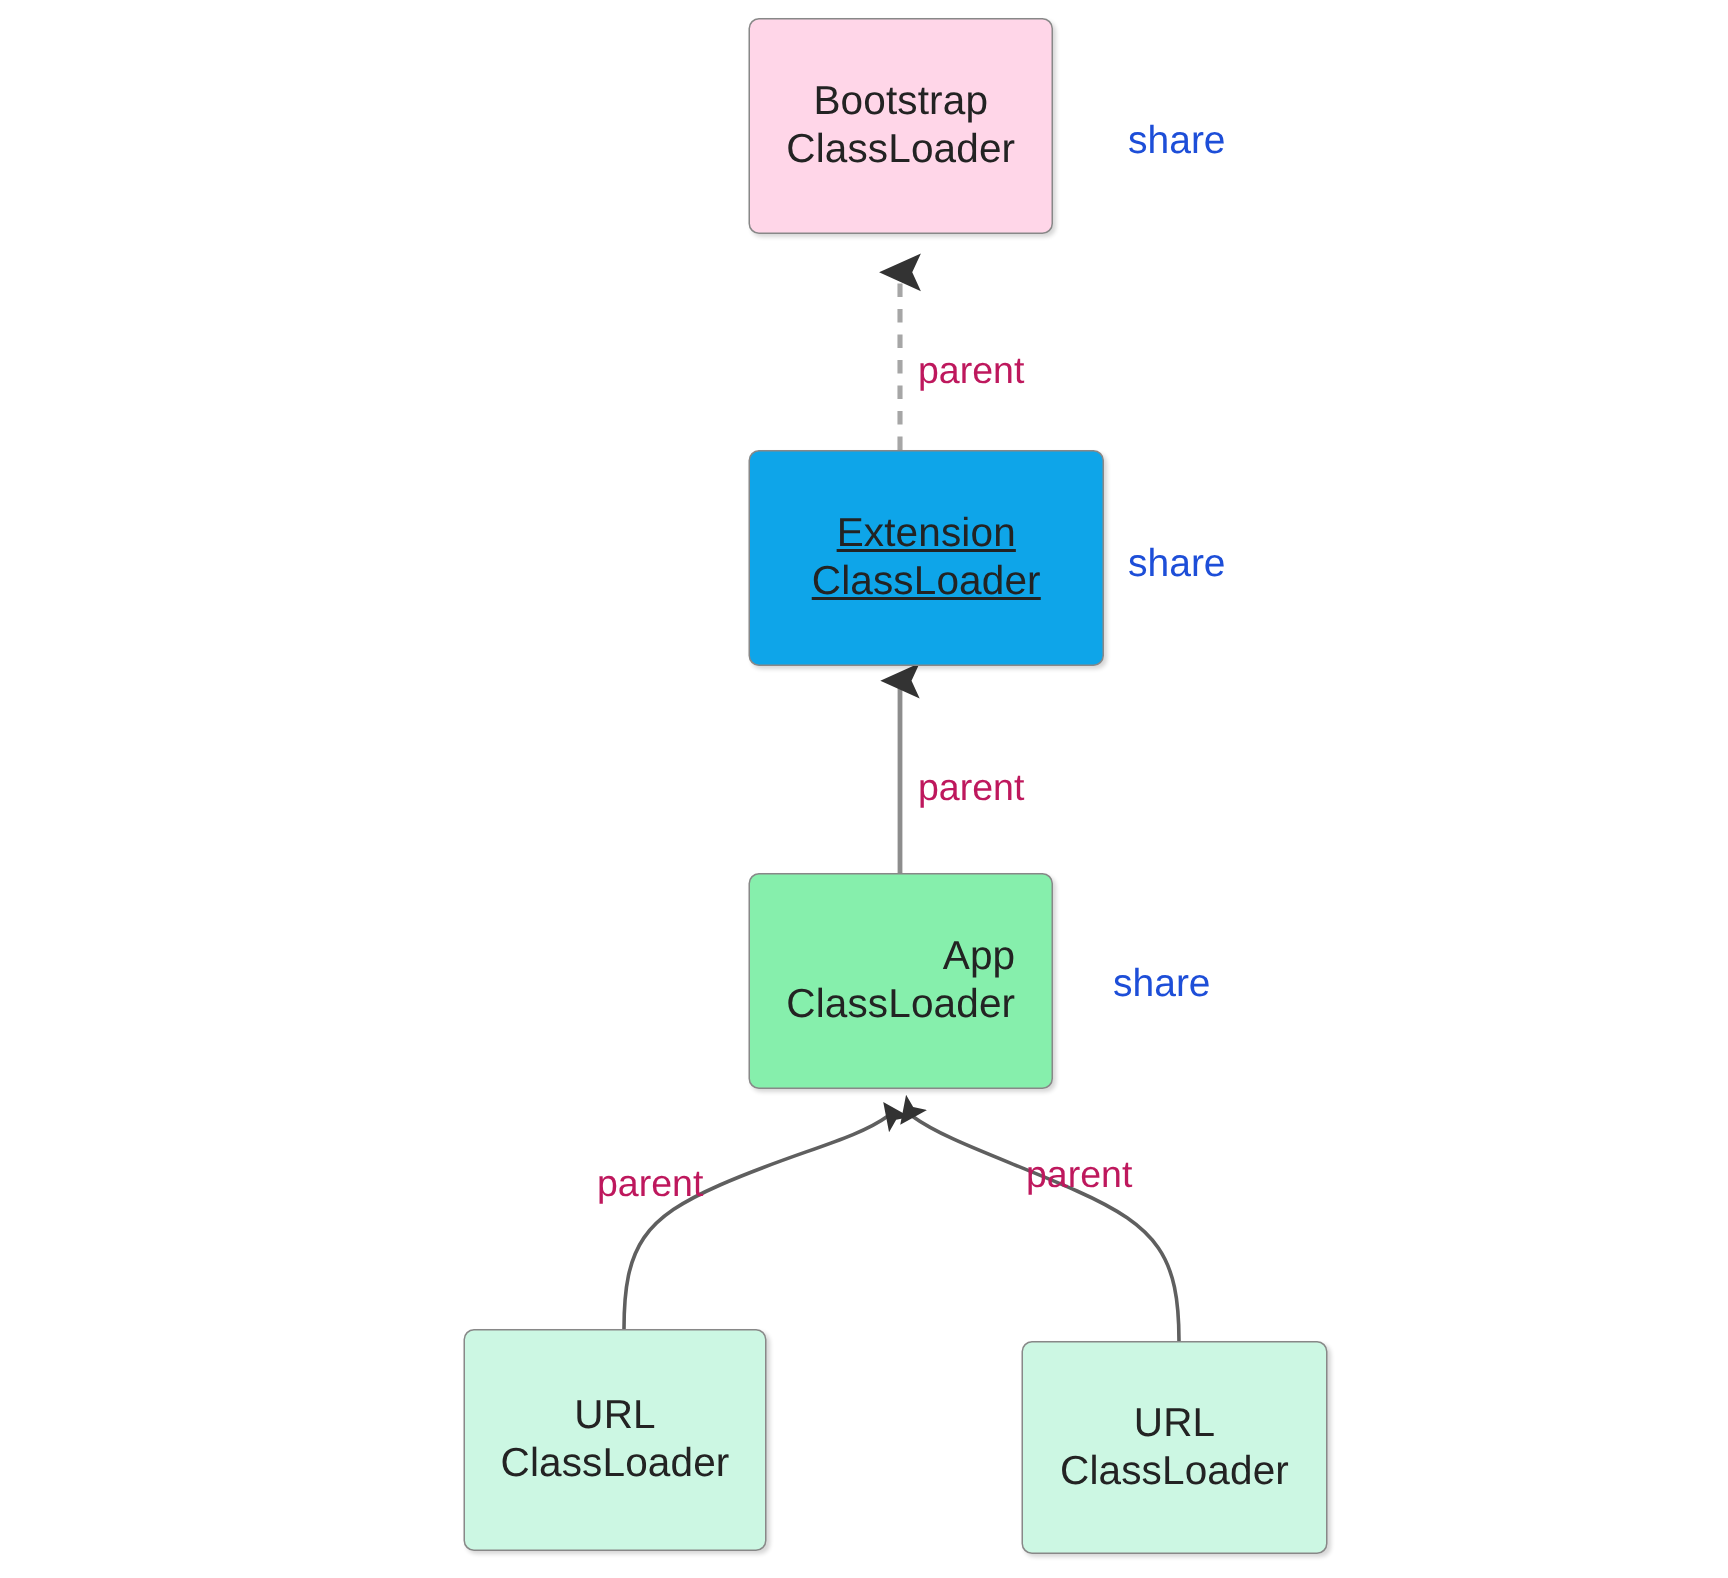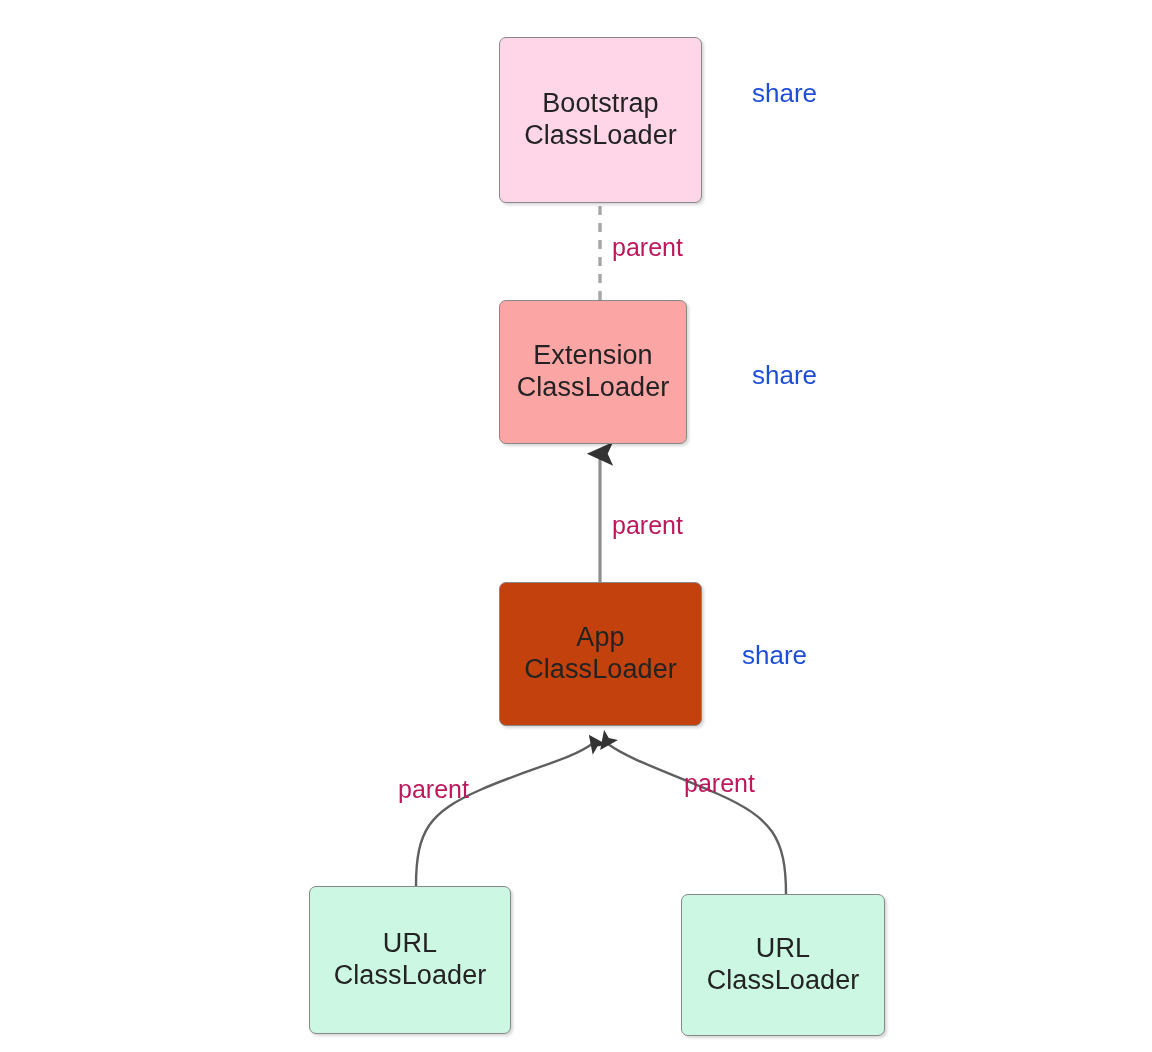--- a/index.html
+++ b/index.html
@@ -79,31 +79,31 @@
 
     <line x1="600" y1="300" x2="600" y2="186" stroke="#a6a6a6" stroke-width="3.4" stroke-dasharray="9 8" marker-end="url(#arrow-dashed)"></line>
 
     <line x1="600" y1="582" x2="600" y2="458" stroke="#8d8d8d" stroke-width="3.2" marker-end="url(#arrow-solid)"></line>
 
     <path d="M 416,886 C 416,830 430,812 480,790 C 530,768 570,760 592,744" fill="none" stroke="#5f5f5f" stroke-width="2.4" marker-end="url(#arrow-curve)"></path>
 
     <path d="M 786,894 C 786,838 772,818 718,794 C 668,772 630,760 608,744" fill="none" stroke="#5f5f5f" stroke-width="2.4" marker-end="url(#arrow-curve)"></path>
   </svg>
 
-  <div class="node" style="left:499px; top:37px; width:203px; height:166px; background:#FFD6E8;">
+  <div class="node" style="left:499px; top:12px; width:203px; height:144px; background:#FFD6E8;">
     <span class="label">Bootstrap
 ClassLoader</span>
   </div>
 
-  <div class="node" style="left:499px; top:300px; width:188px; height:144px; background:#fca5a5;">
+  <div class="node" style="left:499px; top:300px; width:237px; height:144px; background:#0ea5e9;text-decoration:underline;">
     <span class="label">Extension
 ClassLoader</span>
   </div>
 
-  <div class="node" style="left:499px; top:582px; width:203px; height:144px; background:#c2410c;">
+  <div class="node" style="left:499px; top:582px; width:203px; height:144px; background:#86efac;text-align:right;">
     <span class="label">App
 ClassLoader</span>
   </div>
 
   <div class="node" style="left:309px; top:886px; width:202px; height:148px; background:#CCF7E3;">
     <span class="label">URL
 ClassLoader</span>
   </div>
 
   <div class="node" style="left:681px; top:894px; width:204px; height:142px; background:#CCF7E3;">

